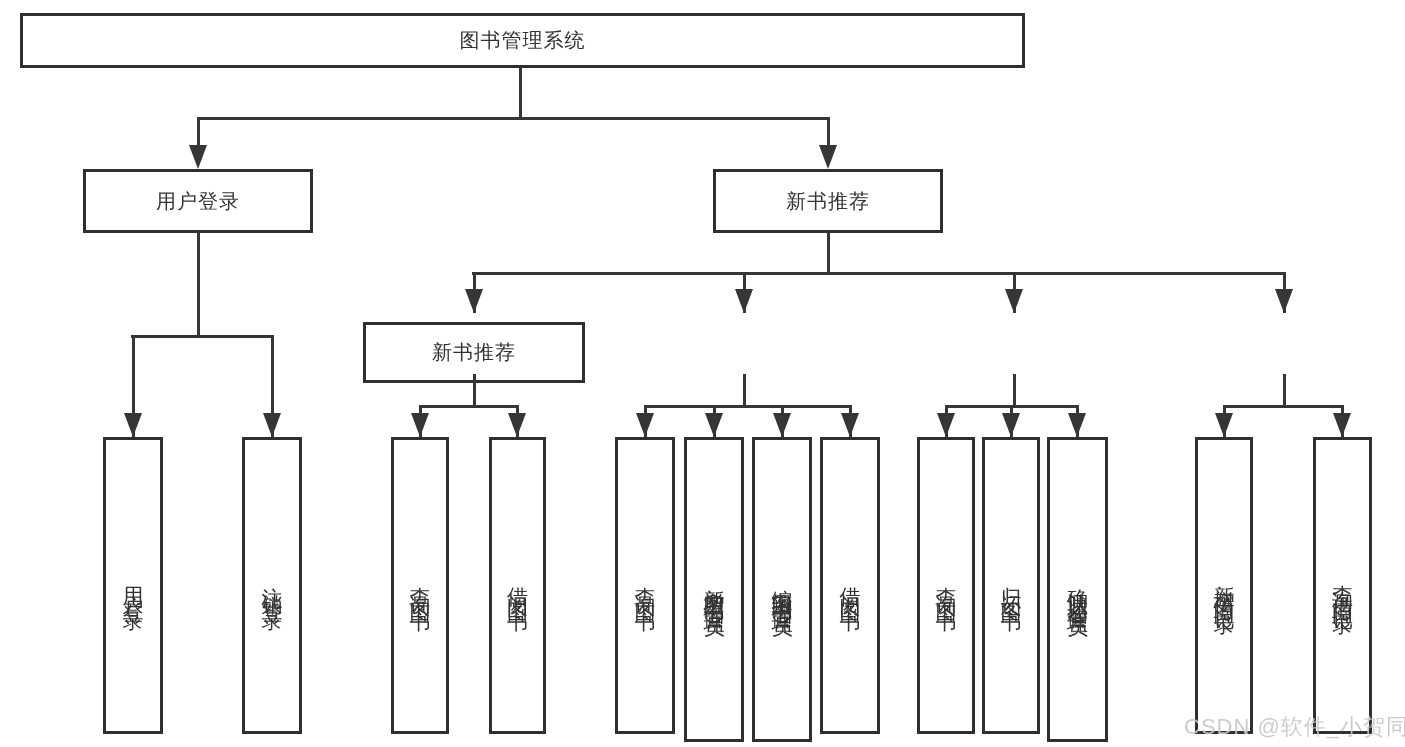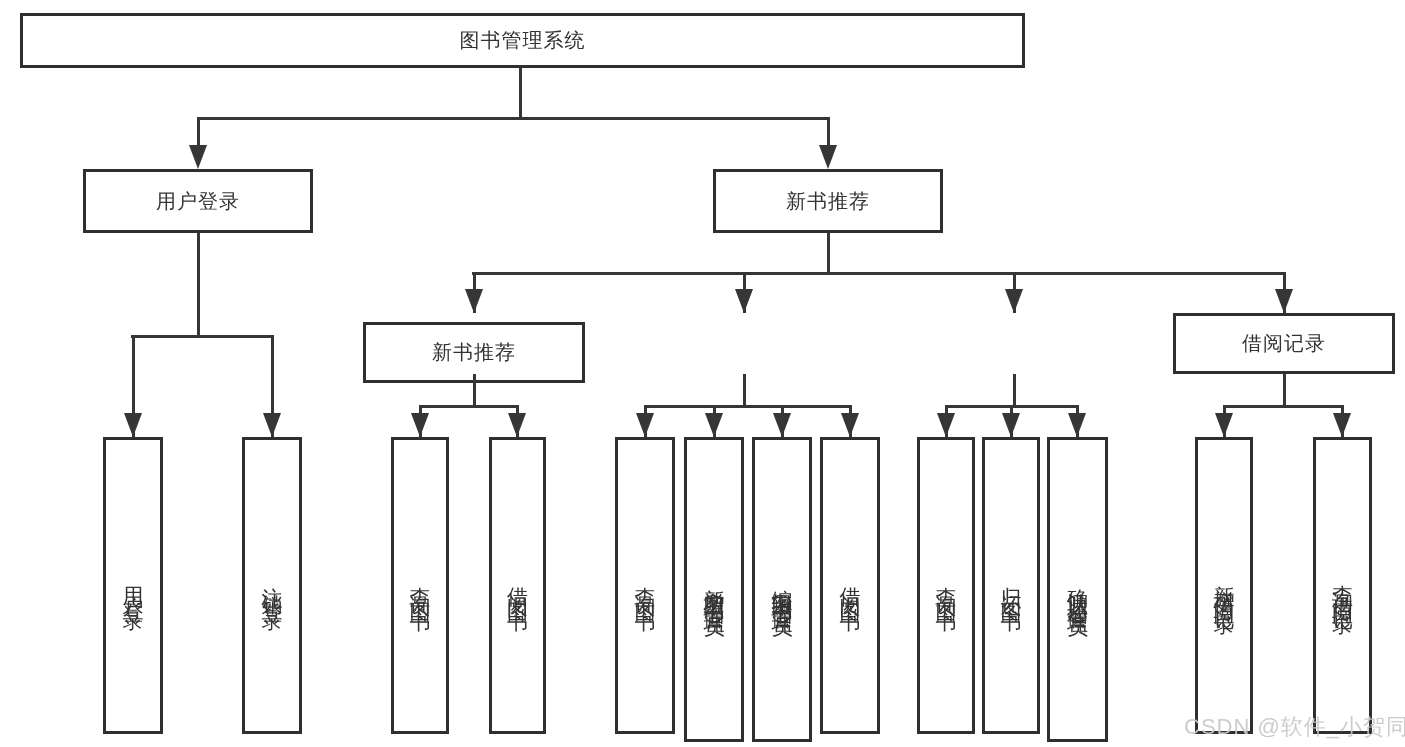--- a/index.html
+++ b/index.html
@@ -63,23 +63,20 @@
   <div class="a" style="left:465px;top:289px;"></div>
   <div class="v" style="left:743px;top:272px;height:41px;"></div>
   <div class="a" style="left:735px;top:289px;"></div>
   <div class="v" style="left:1013px;top:272px;height:41px;"></div>
   <div class="a" style="left:1005px;top:289px;"></div>
   <div class="v" style="left:1283px;top:272px;height:41px;"></div>
   <div class="a" style="left:1275px;top:289px;"></div>
 
   <div class="node" style="left:363px;top:322px;width:222px;height:61px;">
     <span>新书推荐</span>
-  </div>
-  <div class="node" style="left:1173px;top:313px;width:222px;height:61px;">
-    <span>借阅记录</span>
   </div>
 
   <div class="v" style="left:473px;top:374px;height:31px;"></div>
   <div class="h" style="left:419px;top:405px;width:99px;"></div>
   <div class="v" style="left:419px;top:405px;height:32px;"></div>
   <div class="a" style="left:411px;top:413px;"></div>
   <div class="v" style="left:516px;top:405px;height:32px;"></div>
   <div class="a" style="left:508px;top:413px;"></div>
 
   <div class="v" style="left:743px;top:374px;height:31px;"></div>

